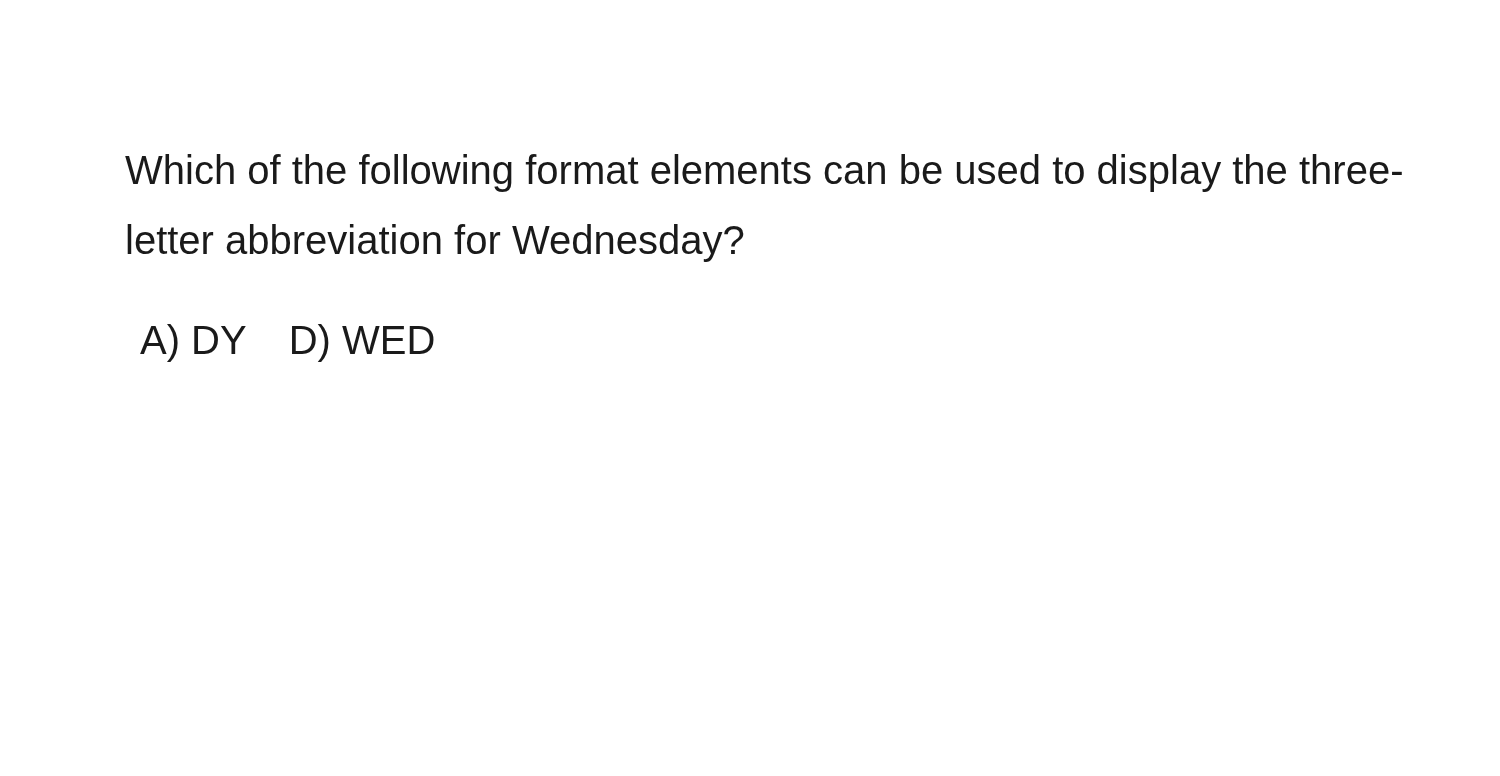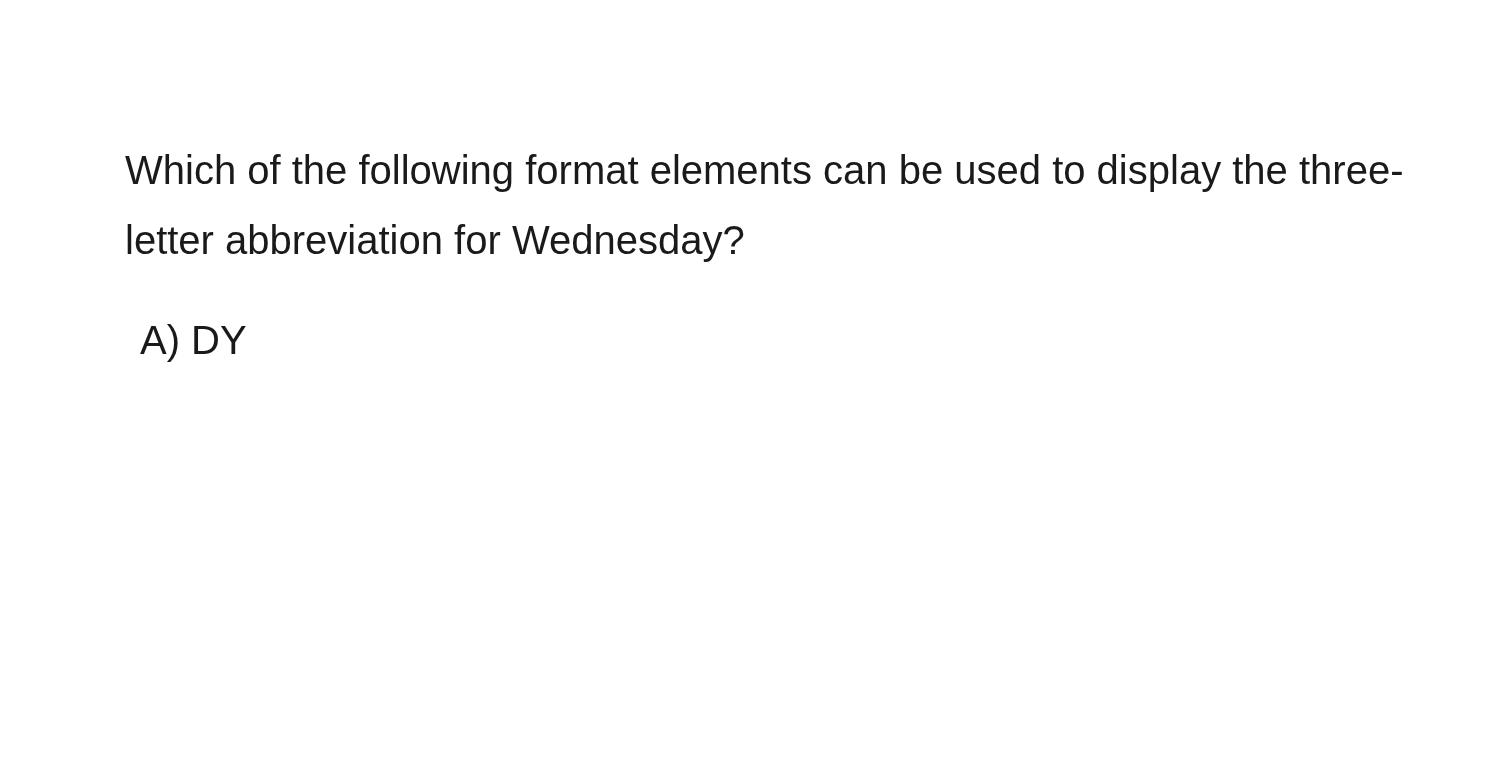--- a/index.html
+++ b/index.html
@@ -31,13 +31,14 @@
       font-weight: 400;
     }
   </style>
 </head>
 <body>
 
 <div class="question">Which of the following format elements can be used to display the three-letter abbreviation for Wednesday?</div>
 
 <div class="options">
   <div class="option">A) DY</div>
+  <div class="option">D) WED</div>
 </div>
 
 </body></html>

